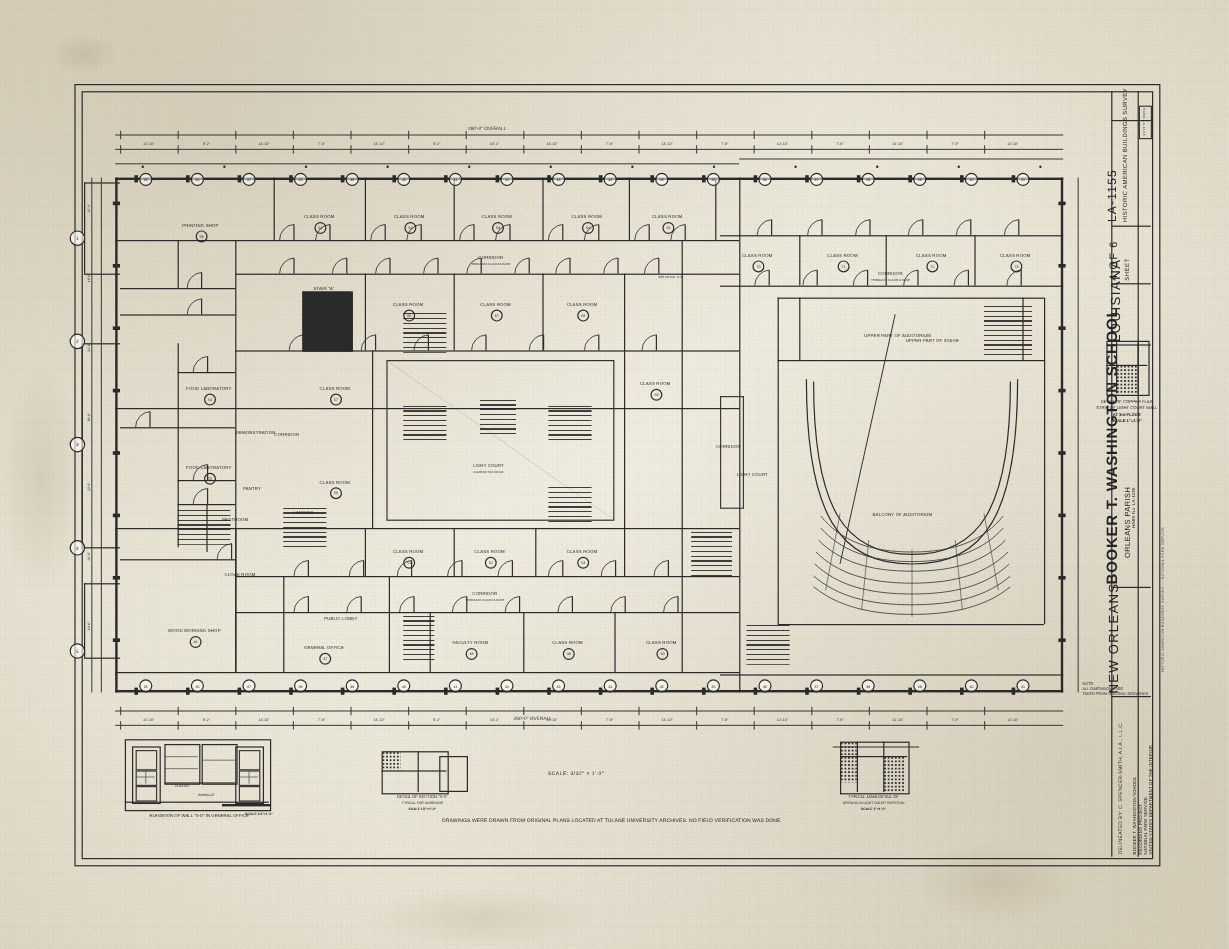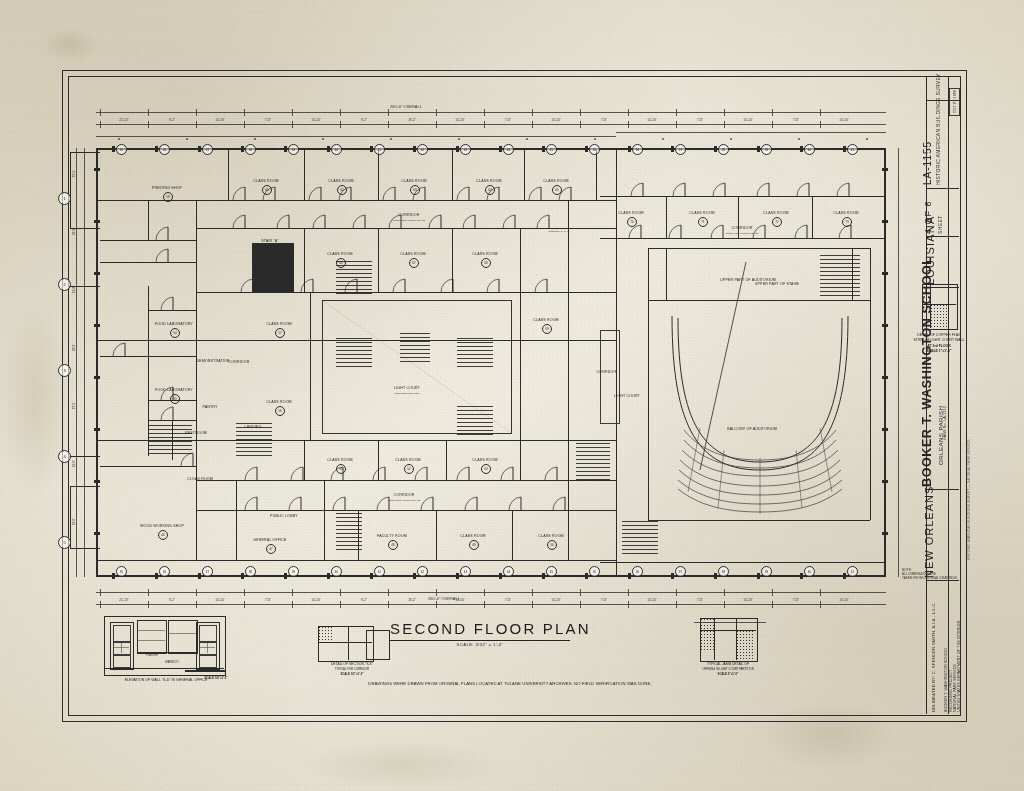--- a/index.html
+++ b/index.html
@@ -873,19 +873,18 @@
     <div class="stipple" style="left:736px;top:630px;width:18px;height:30px;"></div>
     <div class="ink vl" style="left:714px;top:618px;height:42px;"></div>
     <div class="ink vl" style="left:736px;top:618px;height:42px;"></div>
     <div class="ink hl" style="left:700px;top:630px;width:56px;"></div>
     <div class="ink hl thin" style="left:694px;top:622px;width:72px;"></div>
     <div class="lbl" style="left:678px;top:662px;width:100px;font-size:3.4px;">TYPICAL JAMB DETAIL OF</div>
     <div class="lbl" style="left:678px;top:667px;width:100px;font-size:2.8px;">OPENING IN LIGHT COURT PARTITION</div>
     <div class="lbl" style="left:678px;top:672px;width:100px;font-size:2.8px;font-weight:bold;">SCALE 3"=1'-0"</div>
   </div>
 
-  <div class="lbl under" style="left:390px;top:620px;width:180px;font-size:15px;letter-spacing:2.2px;color:#1b1b1b;padding-bottom:3px;">SECOND  FLOOR  PLAN</div>
   <div class="lbl" style="left:400px;top:642px;width:160px;font-size:4.2px;letter-spacing:.4px;">SCALE: 3/32" = 1'-0"</div>
   <div class="ink hl" style="left:185px;top:670px;width:40px;height:2px;"></div>
 
   <div class="lbl" style="left:250px;top:681px;width:520px;font-size:4.2px;letter-spacing:.1px;">DRAWINGS WERE DRAWN FROM ORIGINAL PLANS LOCATED AT TULANE UNIVERSITY ARCHIVES. NO FIELD VERIFICATION WAS DONE.</div>
 
 </div>
 
 </body></html>

